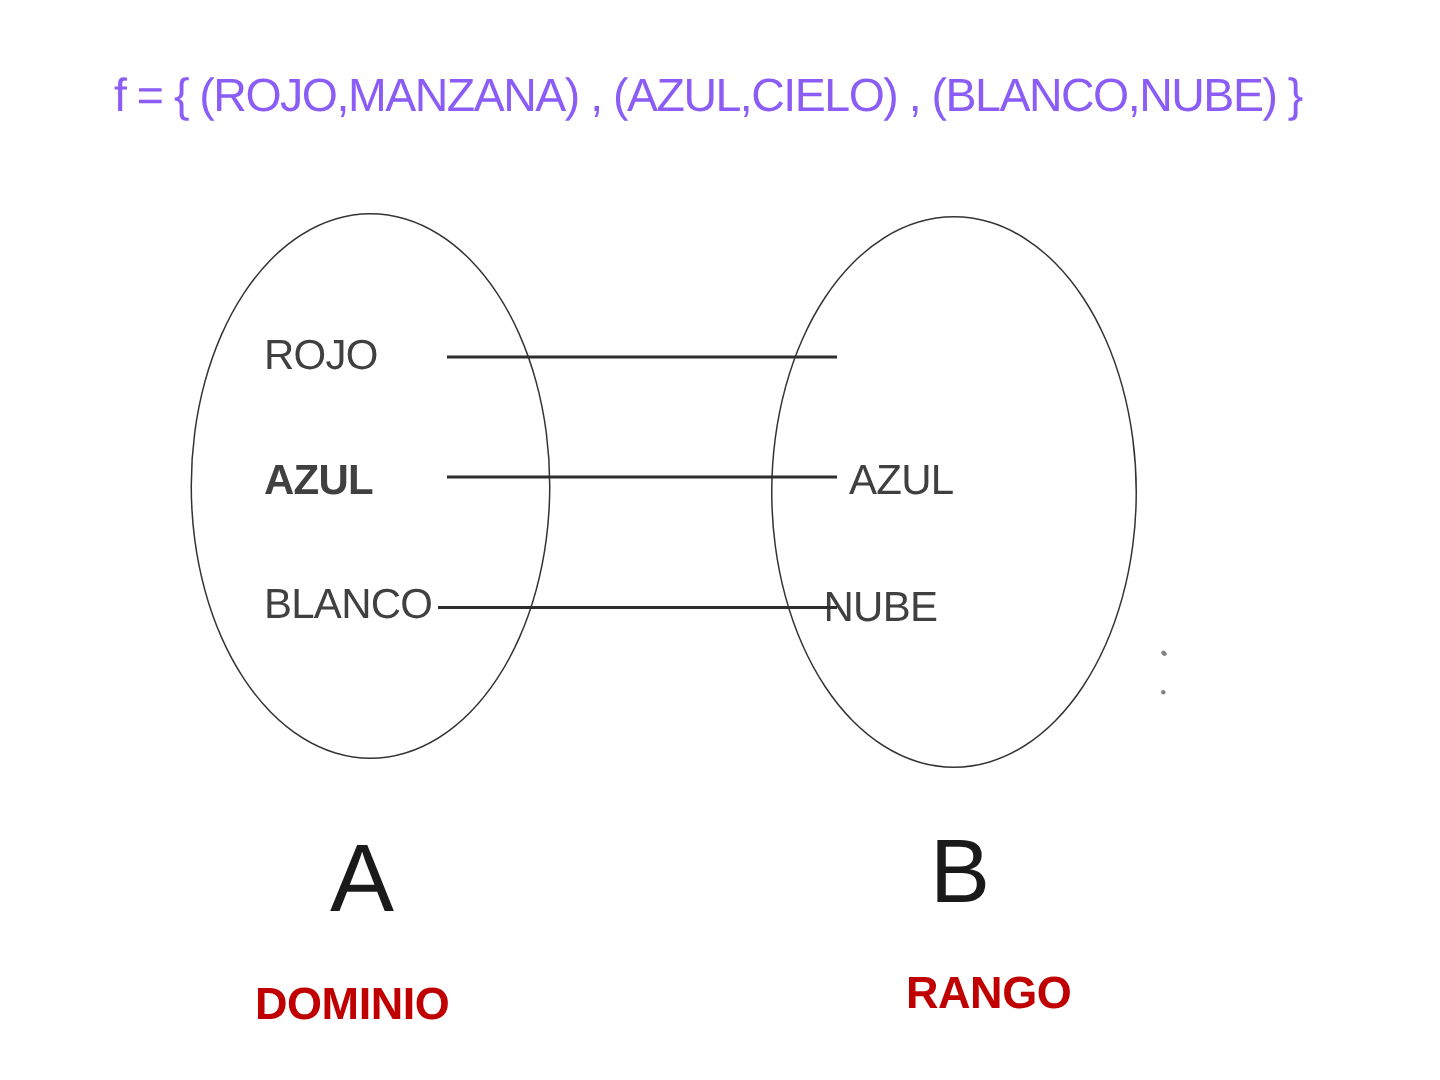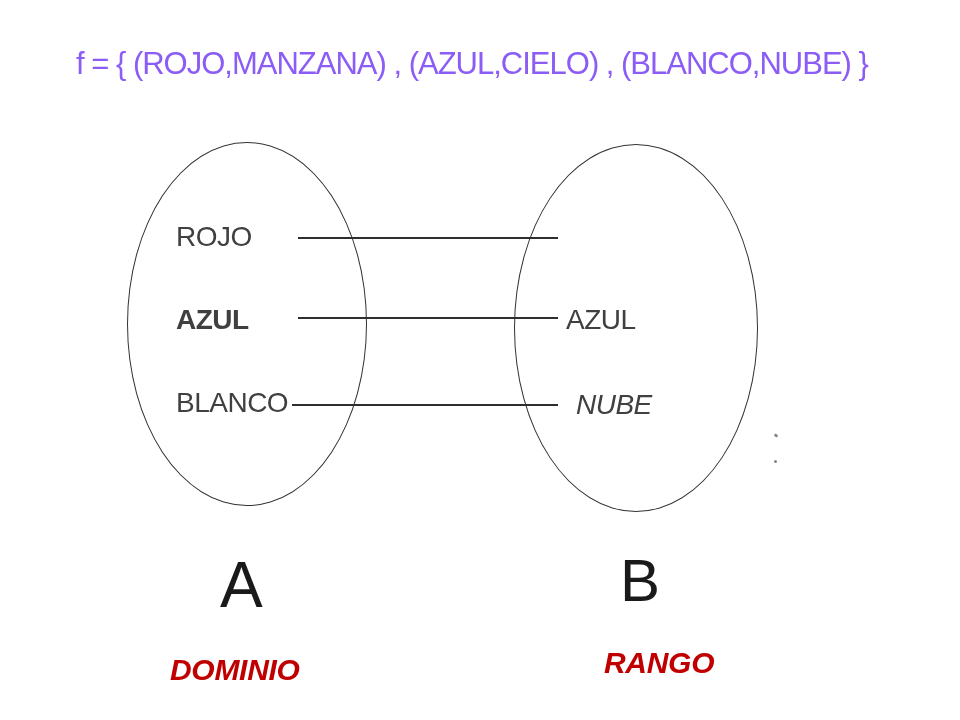--- a/index.html
+++ b/index.html
@@ -50,21 +50,21 @@
     letter-spacing: -0.5px;
     color: #404040;
     line-height: 28px;
     white-space: nowrap;
   }
   .item-a0 { left: 176px; top: 223px; }
   .item-a1 { left: 176px; top: 306px; font-weight: bold; }
   .item-a2 { left: 176px; top: 373px; margin-top: 16px; }
   .item-b0 { left: 566px; top: 223px; }
   .item-b1 { left: 566px; top: 306px; }
-  .item-b2 { left: 576px; top: 391px; font-style: italic; }
+  .item-b2 { left: 549px; top: 391px; }
   .line {
     position: absolute;
     height: 2px;
     background: #2e2e2e;
   }
   .line1 { left: 298px; top: 237px; width: 260px; }
   .line2 { left: 298px; top: 317px; width: 260px; }
   .line3 { left: 292px; top: 404px; width: 266px; }
   .set-letter {
     position: absolute;
@@ -83,21 +83,20 @@
     font-size: 60px;
   }
   .caption {
     position: absolute;
     color: #C00000;
     font-weight: 700;
     font-size: 30px;
     letter-spacing: -0.3px;
     line-height: 1;
     white-space: nowrap;
-    font-style: italic;
   }
   .caption-a { left: 170px; top: 655px; }
   .caption-b { left: 604px; top: 648px; }
   .speck {
     position: absolute;
     background: #5a5a5a;
     border-radius: 50%;
     opacity: 0.75;
   }
   .speck1 {

